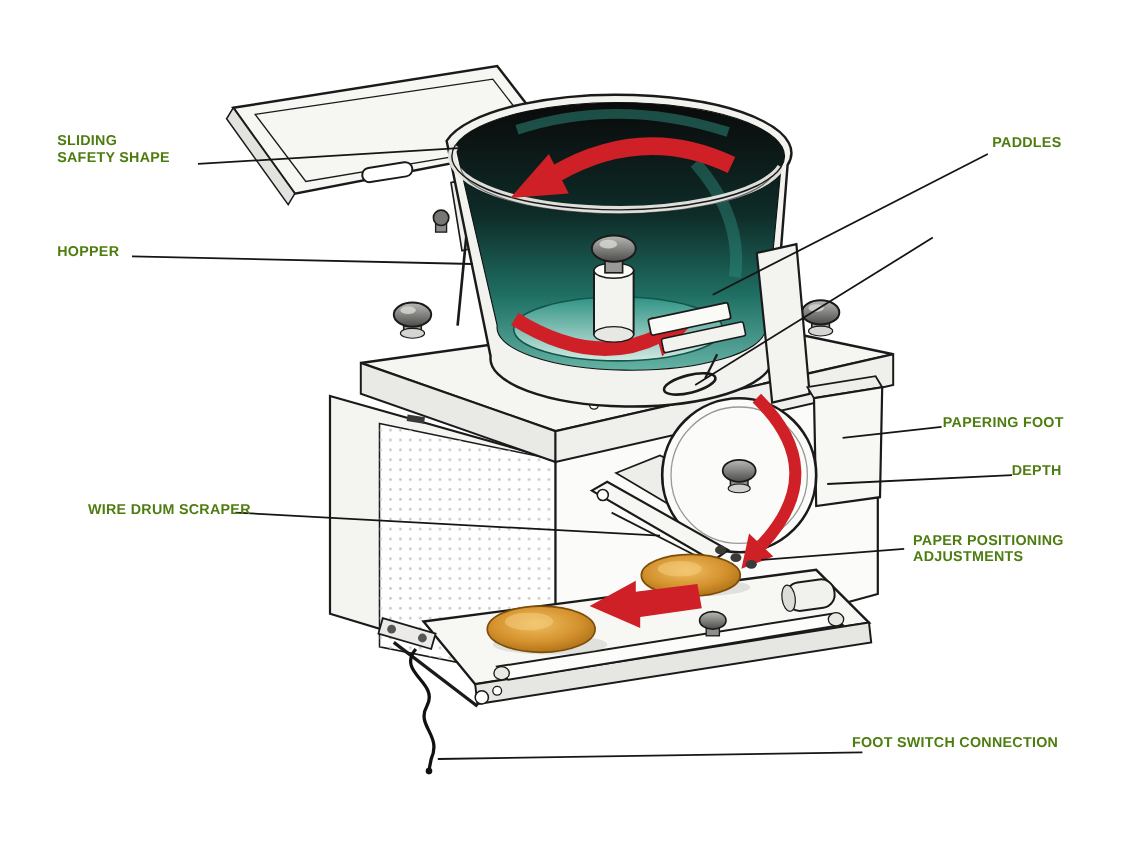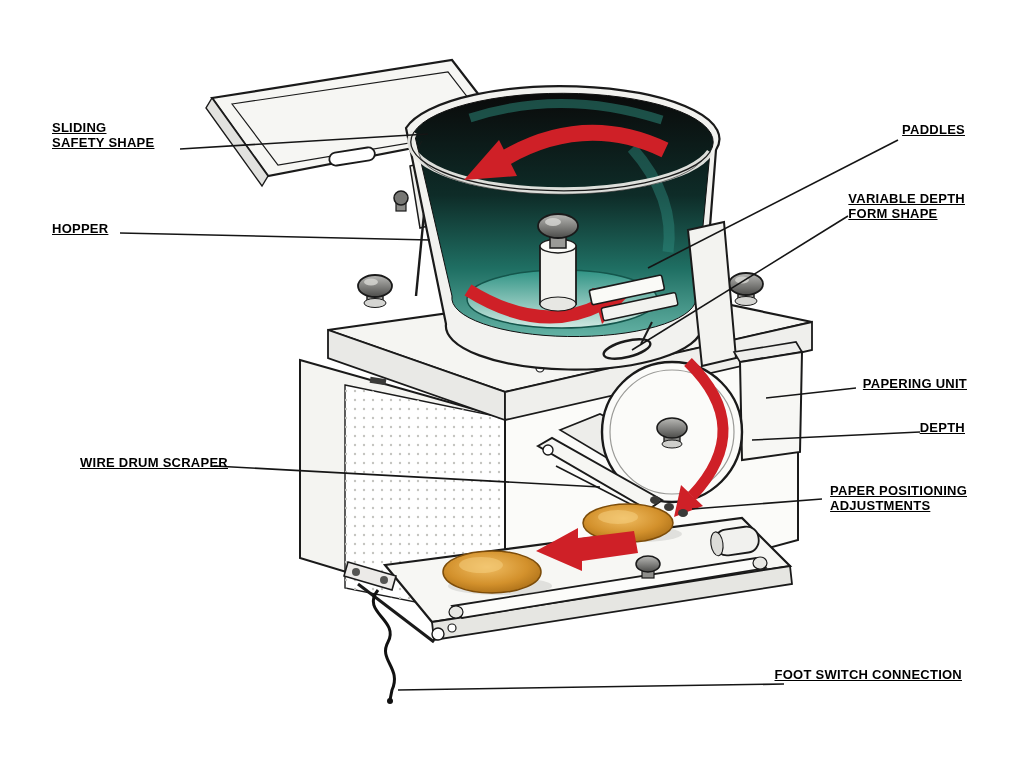--- a/index.html
+++ b/index.html
@@ -10,24 +10,23 @@
     background:#ffffff;
     overflow:hidden;
     font-family:"Liberation Sans", sans-serif;
   }
   .stage svg { position:absolute; left:0; top:0; }
   .label {
     position:absolute;
     font-weight:bold;
     font-size:13px;
     letter-spacing:.25px;
-    color:#000000;
+    color:#4d7c0f;
     line-height:1.18;
     white-space:nowrap;
-    text-decoration:underline;
   }
   .label.right { text-align:left; }
 </style>
 </head>
 <body>
 
 <div class="stage">
 
 <svg width="1024" height="768" viewBox="0 0 1024 768">
   <defs>
@@ -231,27 +230,23 @@
 </div>
 
 <div class="label" style="left:52px; top:221px;">
   <div>HOPPER</div>
 </div>
 
 <div class="label right" style="right:59px; top:122px;">
   <div>PADDLES</div>
 </div>
 
-<div class="label right" style="right:59px; top:191px;">
-  <div>VARIABLE DEPTH</div>
-  <div>FORM SHAPE</div>
-</div>
 
 <div class="label right" style="right:57px; top:376px;">
-  <div>PAPERING UNIT</div>
+  <div>PAPERING FOOT</div>
 </div>
 
 <div class="label right" style="right:59px; top:420px;">
   <div>DEPTH</div>
 </div>
 
 <div class="label" style="left:52px; top:455px;margin-left:28px;">
   <div>WIRE DRUM SCRAPER</div>
 </div>
 

